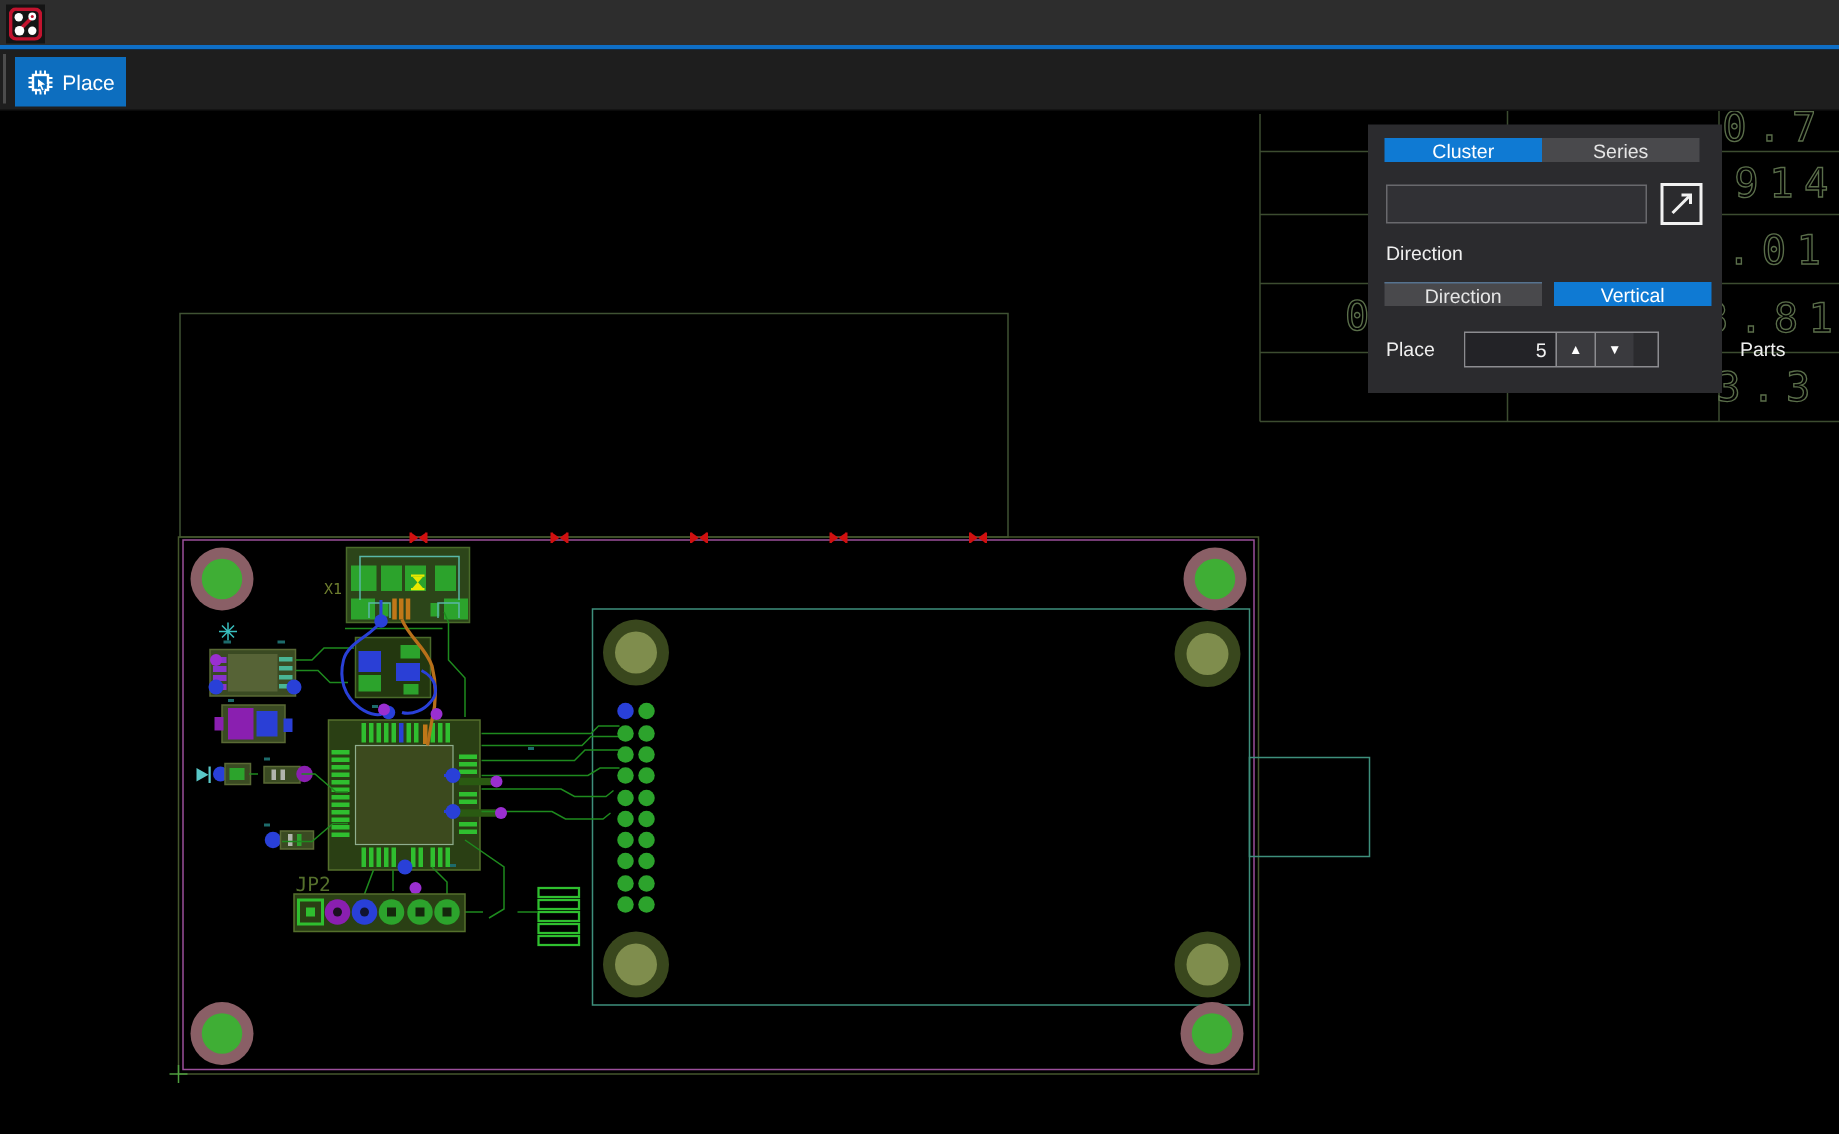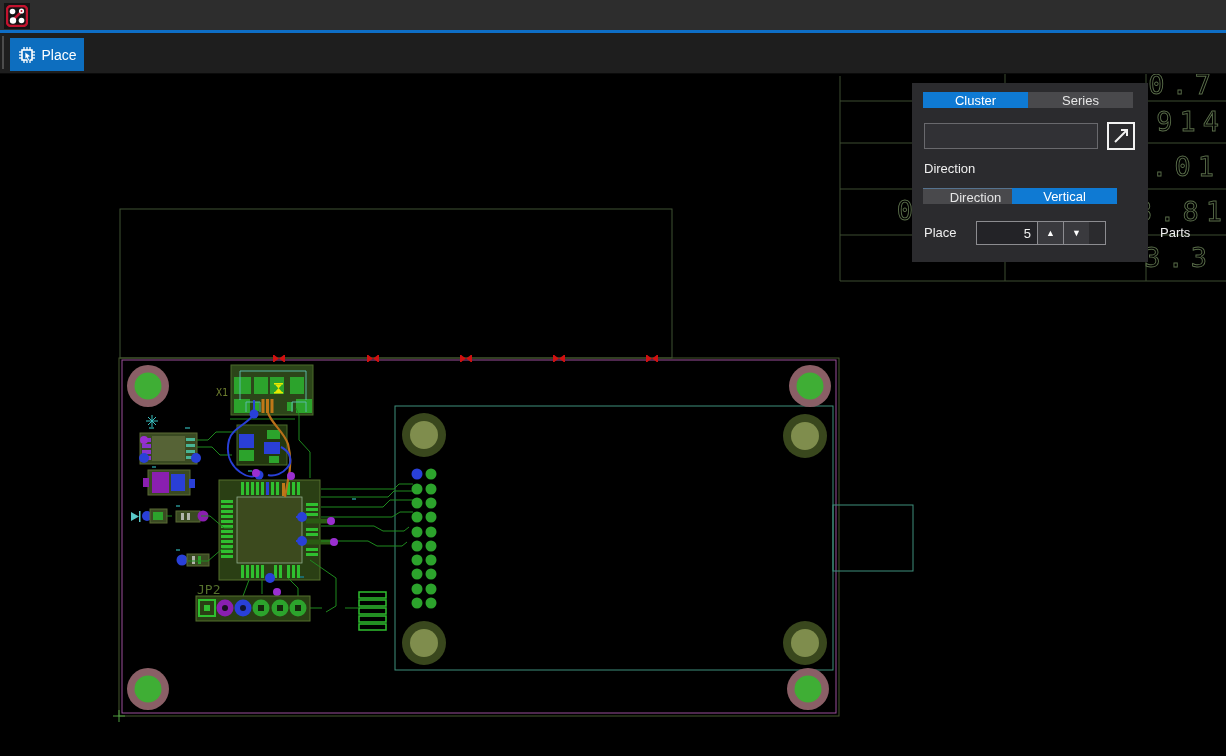--- a/index.html
+++ b/index.html
@@ -34,21 +34,21 @@
            background:#49494c;font-family:"Liberation Sans",sans-serif;}
   .seg-btn.blue{background:#0f7ad3;color:#fff;}
   .cl-btn{left:11px;top:9px;width:105px;}
   .se-btn{left:116px;top:9px;width:105px;}
   .cluster-input{position:absolute;left:12px;top:40px;width:174px;height:26px;background:#313135;
                  border:1px solid #69696d;color:#eee;font-size:13px;padding:0 5px;}
   .diag-btn{position:absolute;left:195px;top:39px;width:28px;height:28px;background:#2b2b2e;
             border:2px solid #f2f2f2;padding:0;display:flex;align-items:center;justify-content:center;}
   .dir-label{position:absolute;left:12px;top:78px;font-size:13px;color:#efefef;}
   .ho-btn{left:11px;top:105px;width:105px;border-top:1px solid #56738f;}
-  .ve-btn{left:100px;top:105px;width:105px;}
+  .ve-btn{left:124px;top:105px;width:105px;}
   .height-label{position:absolute;left:12px;top:142px;font-size:13px;color:#efefef;}
   .spin-wrap{position:absolute;left:64px;top:138px;width:130px;height:24px;border:1px solid #8c8c90;
              display:flex;}
   .spin-value{width:60px;height:100%;background:#232327;color:#f2f2f2;font-size:13px;
               display:flex;align-items:center;justify-content:flex-end;padding-right:6px;}
   .spin-btn{width:26px;height:100%;background:#3a3a3e;border:none;border-left:1px solid #8c8c90;
             color:#fff;font-size:9px;padding:0;line-height:1;}
   .parts-label{position:absolute;left:200px;top:142px;font-size:13px;color:#efefef;margin-left:48px;}
 </style>
 </head>

